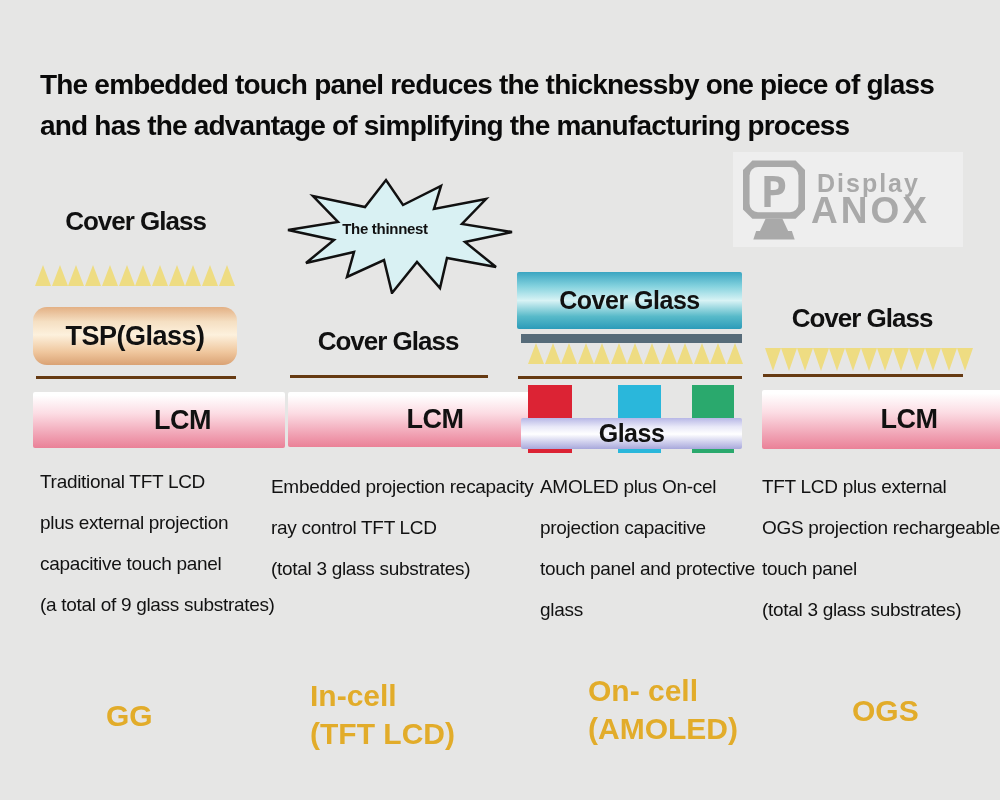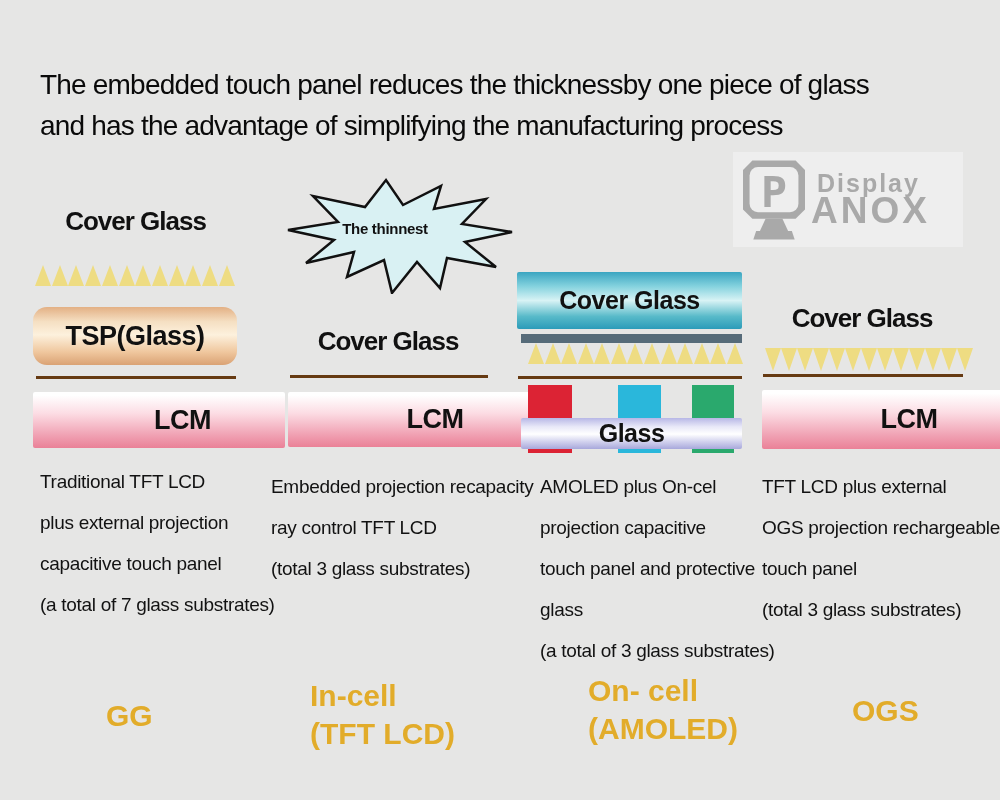--- a/index.html
+++ b/index.html
@@ -9,21 +9,21 @@
     font-family:"Liberation Sans","DejaVu Sans",sans-serif;
     color:#111;
     position:relative;
     overflow:hidden;
   }
   .abs{position:absolute;}
 
   
   .title{
     left:40px;top:64px;width:930px;
-    font-size:28px;font-weight:normal;line-height:41px;
+    font-size:28px;font-weight:bold;line-height:41px;
     letter-spacing:-0.8px;color:#0a0a0a;
   }
 
   
   .logo{
     left:733px;top:152px;width:230px;height:95px;
     background:#eeeeee;
     display:flex;align-items:center;justify-content:flex-start;
     padding-left:10px;box-sizing:border-box;
   }
@@ -141,21 +141,21 @@
     <i></i>
     <i></i>
   </div>
 <div class="abs layer-box c1-tsp">TSP(Glass)</div>
 <div class="abs brown-line c1-line"></div>
 <div class="abs layer-box lcm c1-lcm">LCM</div>
 <div class="abs desc c1-desc">
   <p>Traditional TFT LCD</p>
   <p>plus external projection</p>
   <p>capacitive touch panel</p>
-  <p>(a total of 7 glass substrates)</p>
+  <p>(a total of 9 glass substrates)</p>
 </div>
 <div class="abs type-label c1-type">GG</div>
 
 <svg class="abs c2-burst" viewBox="0 0 228 118">
   <polygon points="2,54 52,46 27,20 79,31 100,4 117,29 155,10 148,33 200,23 176,48 226,56 179,66 210,91 161,82 154,112 131,86 106,117 98,84 61,101 68,76 20,87 48,64" fill="#d9f1f3" stroke="#111111" stroke-width="2.5" stroke-linejoin="miter"></polygon>
 </svg>
 <div class="abs c2-badge">The thinnest</div>
 <div class="abs cover-label c2-cover">Cover Glass</div>
 <div class="abs brown-line c2-line"></div>
 <div class="abs layer-box lcm c2-lcm">LCM</div>
@@ -189,21 +189,20 @@
 <div class="abs brown-line c3-line"></div>
 <div class="abs sq sq-red"></div>
 <div class="abs sq sq-cyan"></div>
 <div class="abs sq sq-green"></div>
 <div class="abs layer-box c3-glass">Glass</div>
 <div class="abs desc c3-desc">
   <p>AMOLED plus On-cel</p>
   <p>projection capacitive</p>
   <p>touch panel and protective</p>
   <p>glass</p>
-  <p>(a total of 3 glass substrates)</p>
 </div>
 <div class="abs type-label c3-type">
   <div>On- cell</div>
   <div>(AMOLED)</div>
 </div>
 
 <div class="abs cover-label c4-cover">Cover Glass</div>
 <div class="abs tri-row tri-down c4-tris">
     <i></i>
     <i></i>

